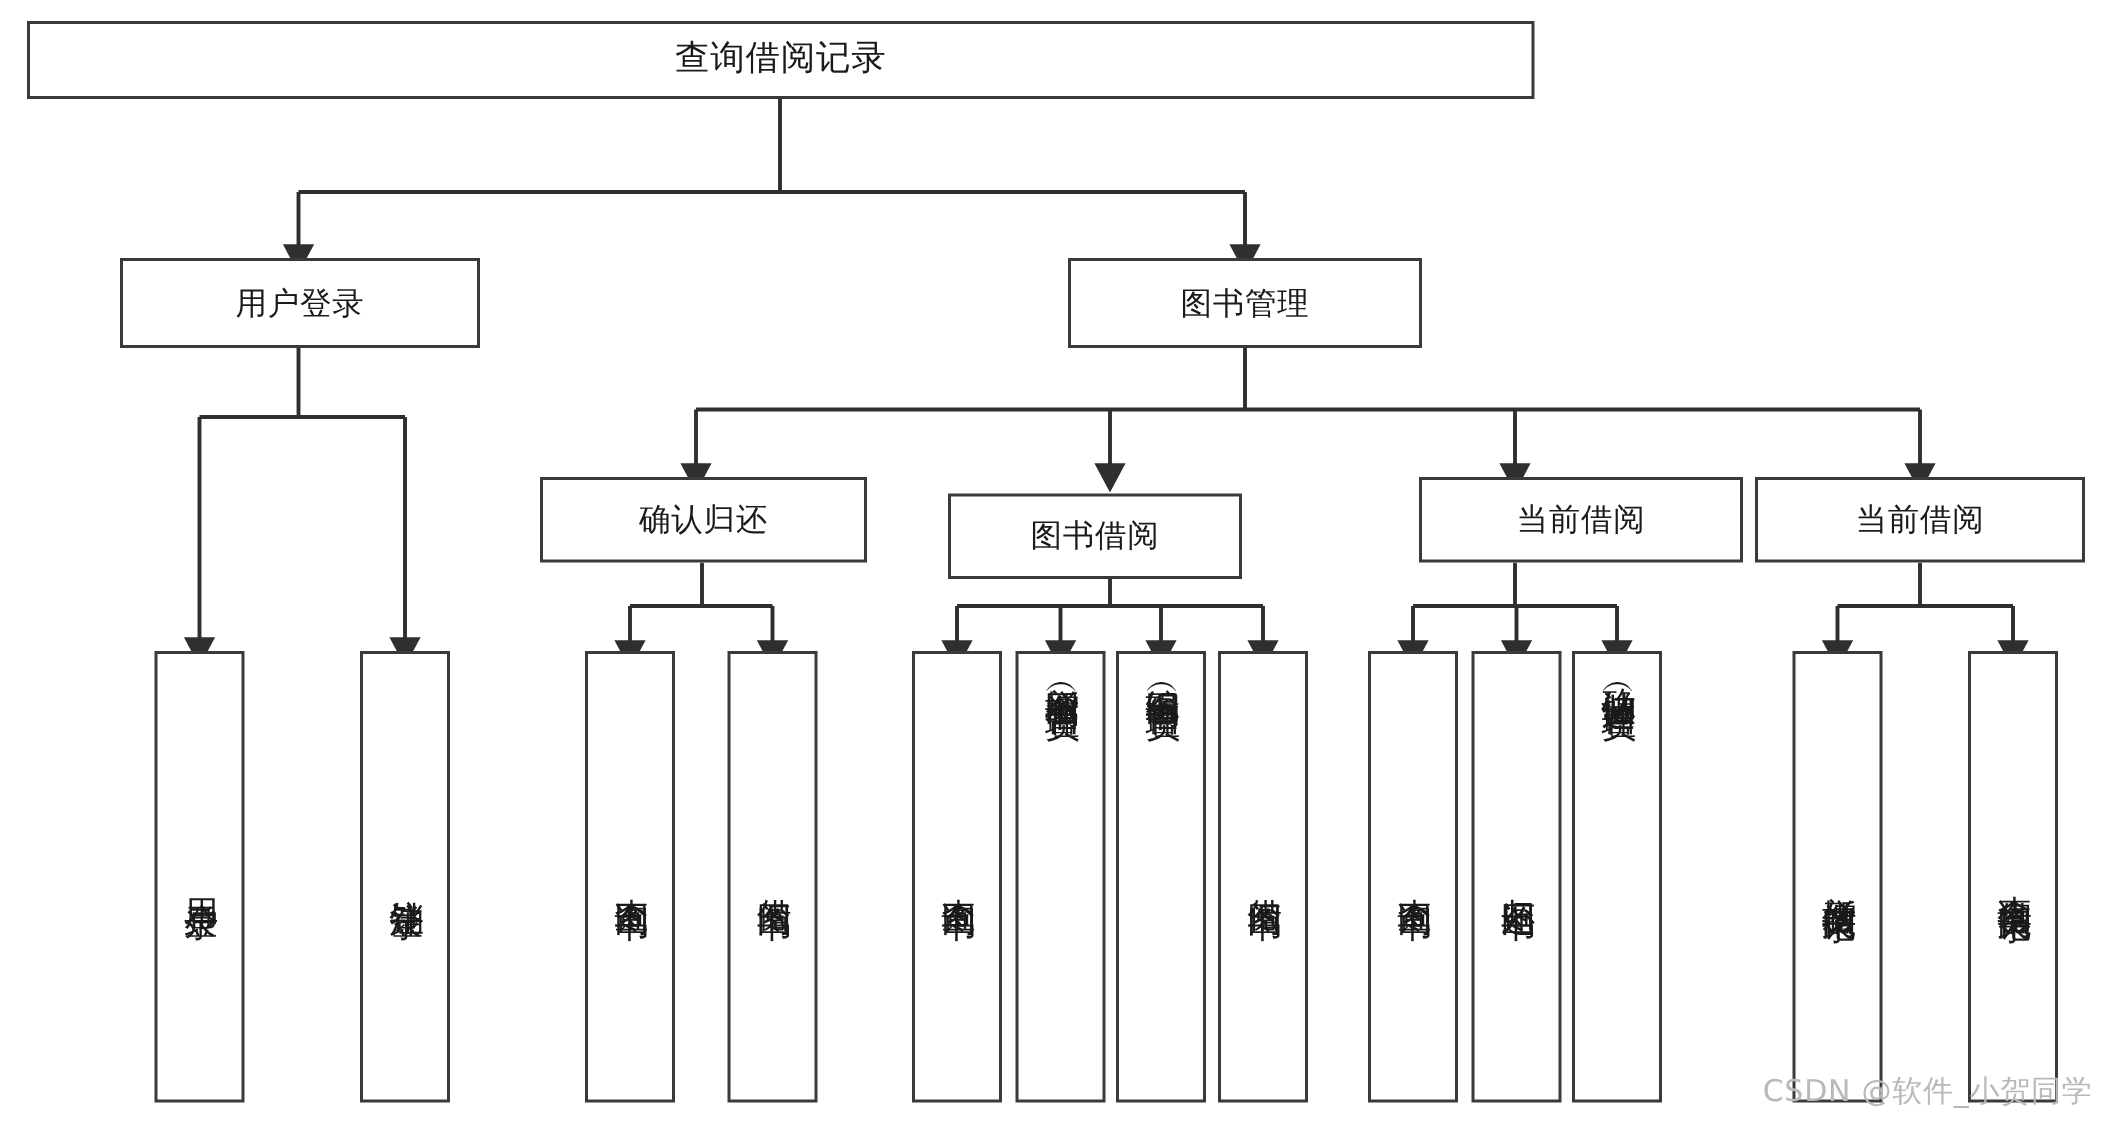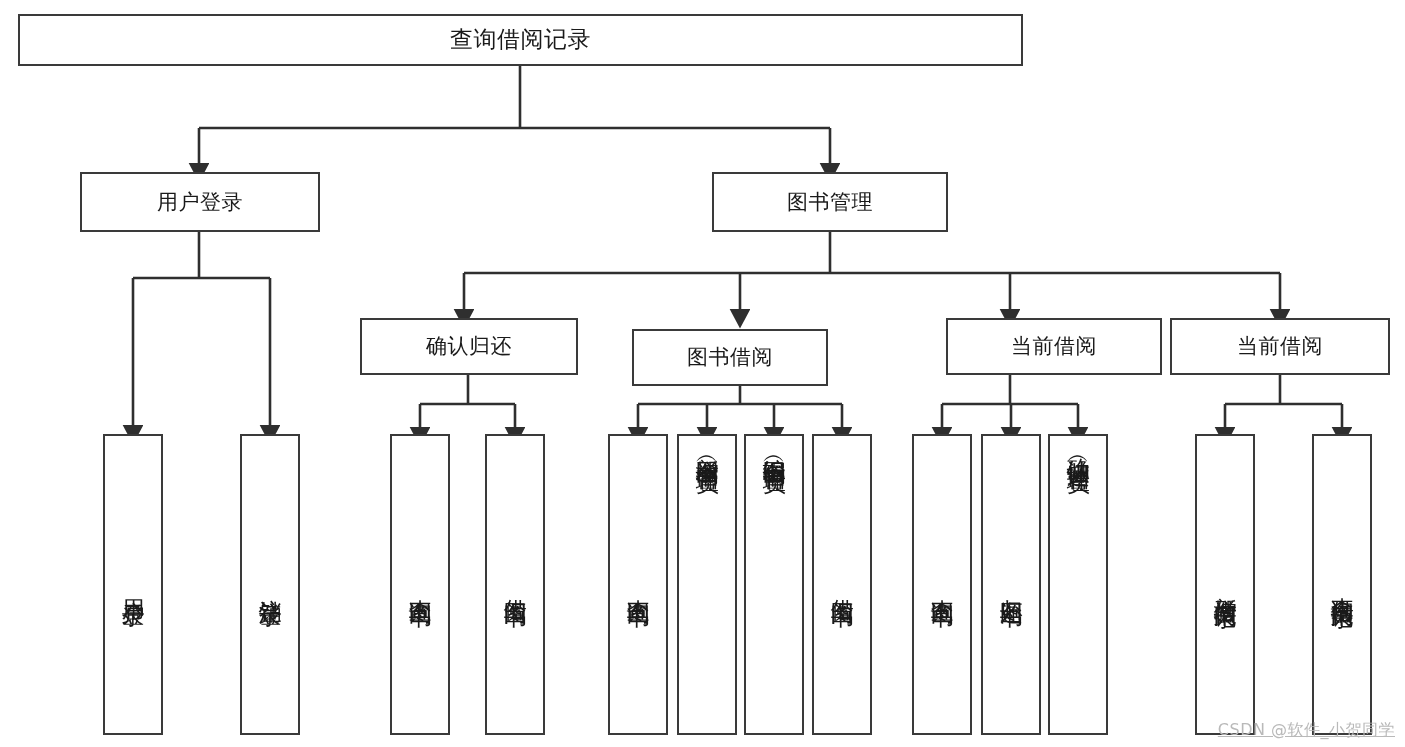--- a/index.html
+++ b/index.html
@@ -62,25 +62,24 @@
     align-items: center;
     padding-top: 0;
   }
   #root-node .label {
     font-size: 23px;
   }
   #watermark {
     position: absolute;
     right: 10px;
     bottom: 6px;
-    font-size: 16px;
+    font-size: 20px;
     color: #b9b9b9;
     letter-spacing: 0.5px;
     white-space: nowrap;
-    text-decoration: underline;
   }
 </style>
 </head>
 <body>
 
 <div id="canvas">
 
   <svg id="edges" viewBox="0 0 1405 747" xmlns="http://www.w3.org/2000/svg">
     <defs>
       <marker id="arrow" markerWidth="11" markerHeight="11" refX="1.2" refY="4" orient="auto" markerUnits="strokeWidth">

